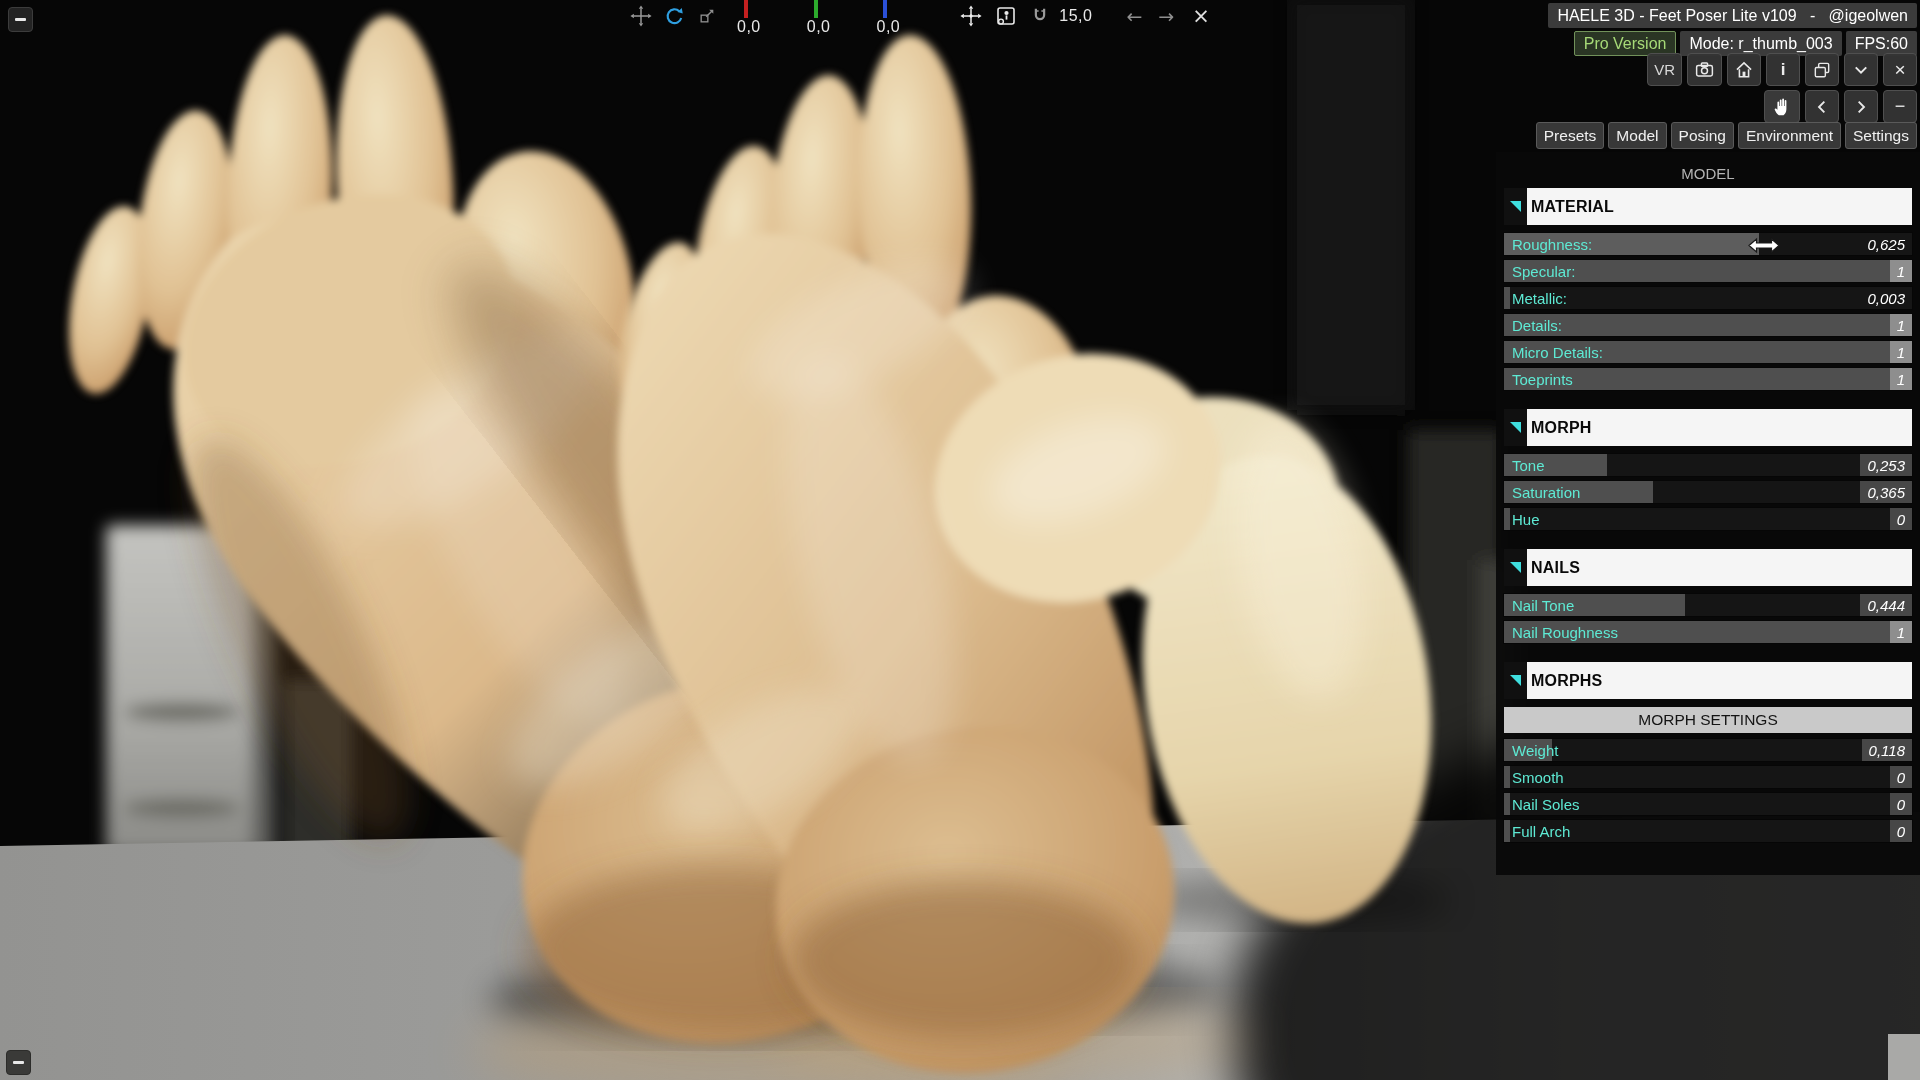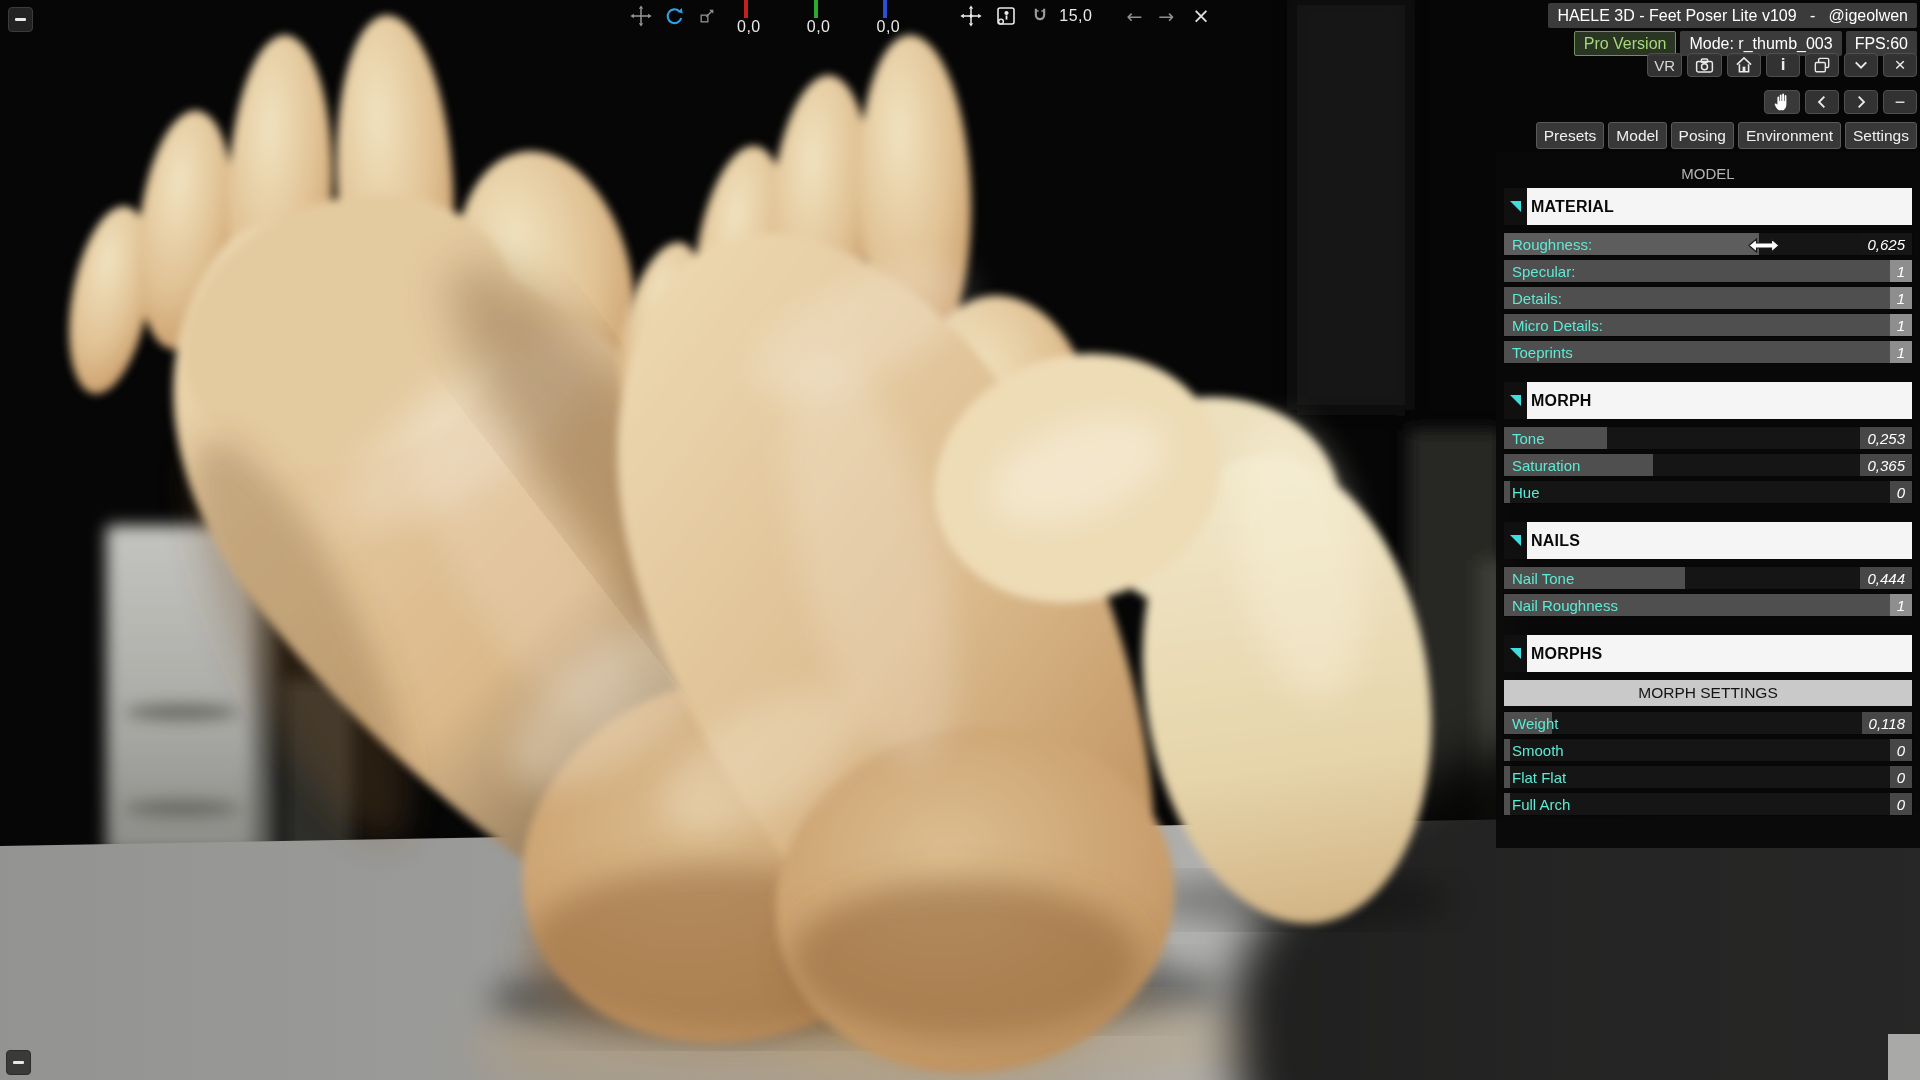--- a/index.html
+++ b/index.html
@@ -25,21 +25,21 @@
 
   
   .chip{background:rgba(62,62,62,.95);border-radius:2px;color:#fff;font-size:16px;
     height:25px;display:flex;align-items:center;padding:0 9px;box-sizing:border-box;white-space:pre;}
   #title-row{position:absolute;top:3px;right:3px;}
   #badge-row{position:absolute;top:31px;right:3px;display:flex;gap:4px;}
   #pro-chip{color:#a6d977;background:rgba(44,56,38,.95);border:1px solid #71915a;}
 
   
   .btn-row{position:absolute;display:flex;gap:5px;}
-  .wbtn{height:24px;min-width:34px;background:rgba(52,52,52,.96);border:1px solid #4f4f4f;border-radius:4px;
+  .wbtn{height:33px;min-width:34px;background:rgba(52,52,52,.96);border:1px solid #4f4f4f;border-radius:4px;
     color:#ececec;display:flex;align-items:center;justify-content:center;font-size:15px;
     box-sizing:border-box;padding:0 6px;cursor:pointer;}
   .wbtn.active{background:rgba(58,58,58,.98);}
   #btn-row-1{top:53px;right:3px;}
   #btn-row-2{top:90px;right:3px;}
 
   
   #tab-row{position:absolute;top:122px;right:3px;display:flex;gap:4px;}
   .tab{background:rgba(59,59,59,.95);border:1px solid #5a5a5a;border-radius:3px;padding:0 7px;height:25px;
     color:#f0f0f0;font-size:15.5px;display:flex;align-items:center;cursor:pointer;}
@@ -366,20 +366,25 @@
           <div class="fill bright" style="width: 62.5%;"></div>
           <span class="slider-label">Roughness:</span>
           <span class="slider-value dark">0,625</span>
         </div>
         <div class="slider-row">
           <div class="fill" style="width: 100%;"></div>
           <span class="slider-label">Specular:</span>
           <span class="slider-value light">1</span>
         </div>
         <div class="slider-row">
+          <div class="fill" style="width: 0.3%;"></div>
+          <span class="slider-label">Metallic:</span>
+          <span class="slider-value dark">0,003</span>
+        </div>
+        <div class="slider-row">
           <div class="fill" style="width: 100%;"></div>
           <span class="slider-label">Details:</span>
           <span class="slider-value light">1</span>
         </div>
         <div class="slider-row">
           <div class="fill" style="width: 100%;"></div>
           <span class="slider-label">Micro Details:</span>
           <span class="slider-value light">1</span>
         </div>
         <div class="slider-row">
@@ -442,21 +447,21 @@
           <span class="slider-label">Weight</span>
           <span class="slider-value gray">0,118</span>
         </div>
         <div class="slider-row">
           <div class="fill" style="width: 0%;"></div>
           <span class="slider-label">Smooth</span>
           <span class="slider-value gray">0</span>
         </div>
         <div class="slider-row">
           <div class="fill" style="width: 0%;"></div>
-          <span class="slider-label">Flat Flat</span>
+          <span class="slider-label">Nail Soles</span>
           <span class="slider-value gray">0</span>
         </div>
         <div class="slider-row">
           <div class="fill" style="width: 0%;"></div>
           <span class="slider-label">Full Arch</span>
           <span class="slider-value gray">0</span>
         </div>
       </div>
     </div>
 </div>

